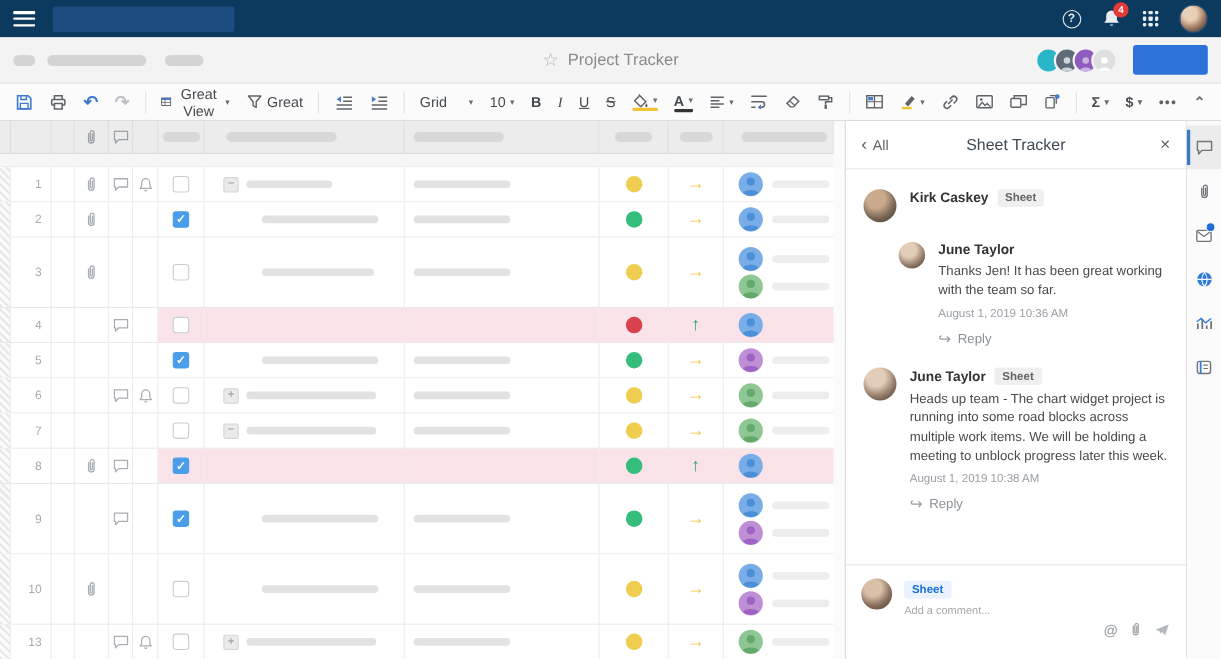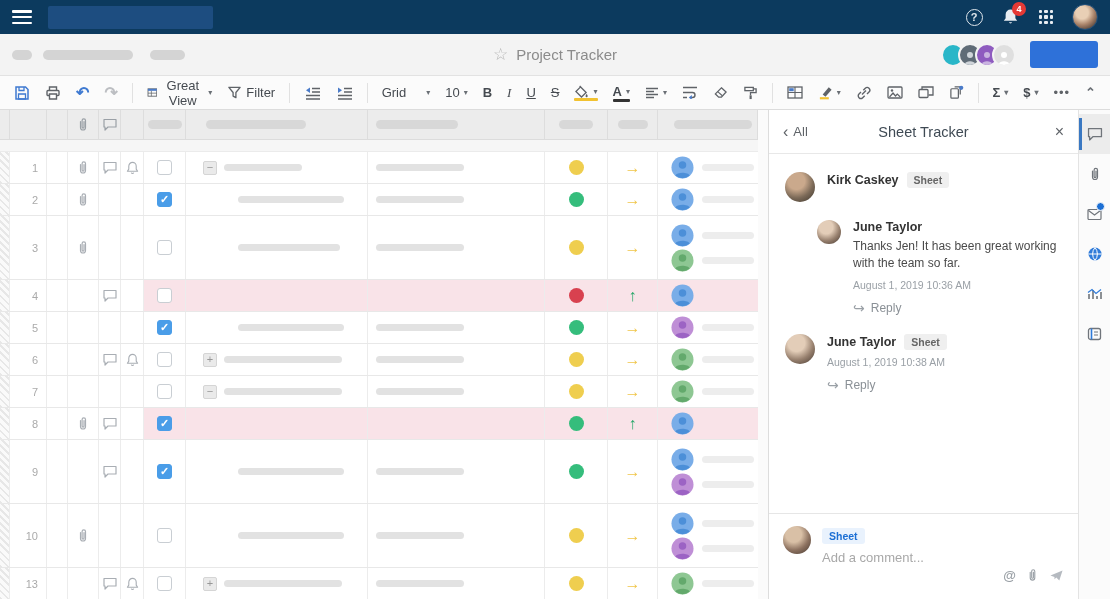--- a/index.html
+++ b/index.html
@@ -100,21 +100,21 @@
   .graybadge { background:#efefef; color:#666; font-size:10.5px; font-weight:bold; padding:2px 7px; border-radius:3px; }
   .ctext { font-size:12px; color:#4a4a4a; line-height:1.45; margin-top:4px; }
   .ctime { font-size:10.5px; color:#9aa0a6; margin-top:6px; }
   .replybtn { background:none; border:none; color:#8a9096; font-size:12px; margin-top:9px; display:flex; align-items:center; gap:6px; cursor:pointer; font-family:"Liberation Sans",sans-serif; }
   .replybtn .ric { font-size:14px; color:#9aa0a6; }
   .pcomposer { border-top:1px solid #e6e6e6; padding:12px 14px 10px 14px; flex:none; height:86px; }
   .comp-row { display:flex; gap:11px; }
   .photo.me { width:28px; height:28px; }
   .compbody { flex:1; }
   .bluebadge { background:#e9f2fd; color:#1c6fd4; font-size:10.5px; font-weight:bold; padding:2px 7px; border-radius:3px; display:inline-block; }
-  .cinput { border:none; outline:none; width:100%; font-size:13px; color:#0f766e; margin-top:6px; font-family:"Liberation Sans",sans-serif; background:transparent; }
+  .cinput { border:none; outline:none; width:100%; font-size:10px; color:#0f766e; margin-top:6px; font-family:"Liberation Sans",sans-serif; background:transparent; }
   .cinput::placeholder { color:#a8a8a8; }
   .cicons { display:flex; justify-content:flex-end; align-items:center; gap:11px; margin-top:2px; color:#9aa0a6; }
   .cicons .at { font-size:13px; font-weight:bold; }
 
   
   .rstrip { width:32px; flex:none; background:#fbfbfb; border-left:1px solid #e3e3e3; padding-top:4px; }
   .ritem { height:40px; display:flex; align-items:center; justify-content:center; position:relative; cursor:pointer; }
   .ritem.active { background:#ececec; }
   .ritem.active::before { content:""; position:absolute; left:0; top:4px; bottom:4px; width:3px; background:#3a78c2; }
   .bluedot { position:absolute; top:8px; right:5px; width:9px; height:9px; border-radius:50%; background:#1c6fd4; border:1.5px solid #fbfbfb; }
@@ -216,21 +216,21 @@
         <rect x="1.5" y="2" width="13" height="3" fill="#4a7bc9"></rect>
         <path d="M1.5 8.5h13M6.5 5v8" stroke="#5f6368" stroke-width="1.1"></path>
       </svg>
     <span>Great View</span>
       <span class="caret">▾</span>
   </button>
   <button class="tbtn">
     <svg width="15" height="15" viewBox="0 0 16 16">
         <path d="M2 2.5h12L9.5 8v5.5l-3-1.7V8z" fill="none" stroke="#5f6368" stroke-width="1.4" stroke-linejoin="round"></path>
       </svg>
-    <span>Filter</span>
+    <span>Great</span>
   </button>
   <span class="tsep"></span>
   <button class="tbtn">
       <svg width="17" height="14" viewBox="0 0 17 14">
         <path d="M8 2.5h8M8 6h8M2 9.5h14M2 13h14" stroke="#5f6368" stroke-width="1.4"></path>
         <path d="M6 1.5L2 4.2l4 2.7z" fill="#4a7bc9"></path>
       </svg>
     </button>
   <button class="tbtn">
       <svg width="17" height="14" viewBox="0 0 17 14">
@@ -880,20 +880,21 @@
         </div>
       </div>
 
       <div class="citem">
         <div class="photo" style="background:radial-gradient(circle at 38% 30%, #e3cdb8 0 30%, #97806e 60%, #4a3c33 95%)"></div>
         <div class="cbody">
           <div class="crow">
             <span class="cname">June Taylor</span>
             <span class="graybadge">Sheet</span>
           </div>
+          <div class="ctext">Heads up team - The chart widget project is running into some road blocks across multiple work items. We will be holding a meeting to unblock progress later this week.</div>
           <div class="ctime">August 1, 2019 10:38 AM</div>
           <button class="replybtn">
               <span class="ric">↪</span>
               <span>Reply</span>
             </button>
         </div>
       </div>
 
     </div>
     <div class="pcomposer">

